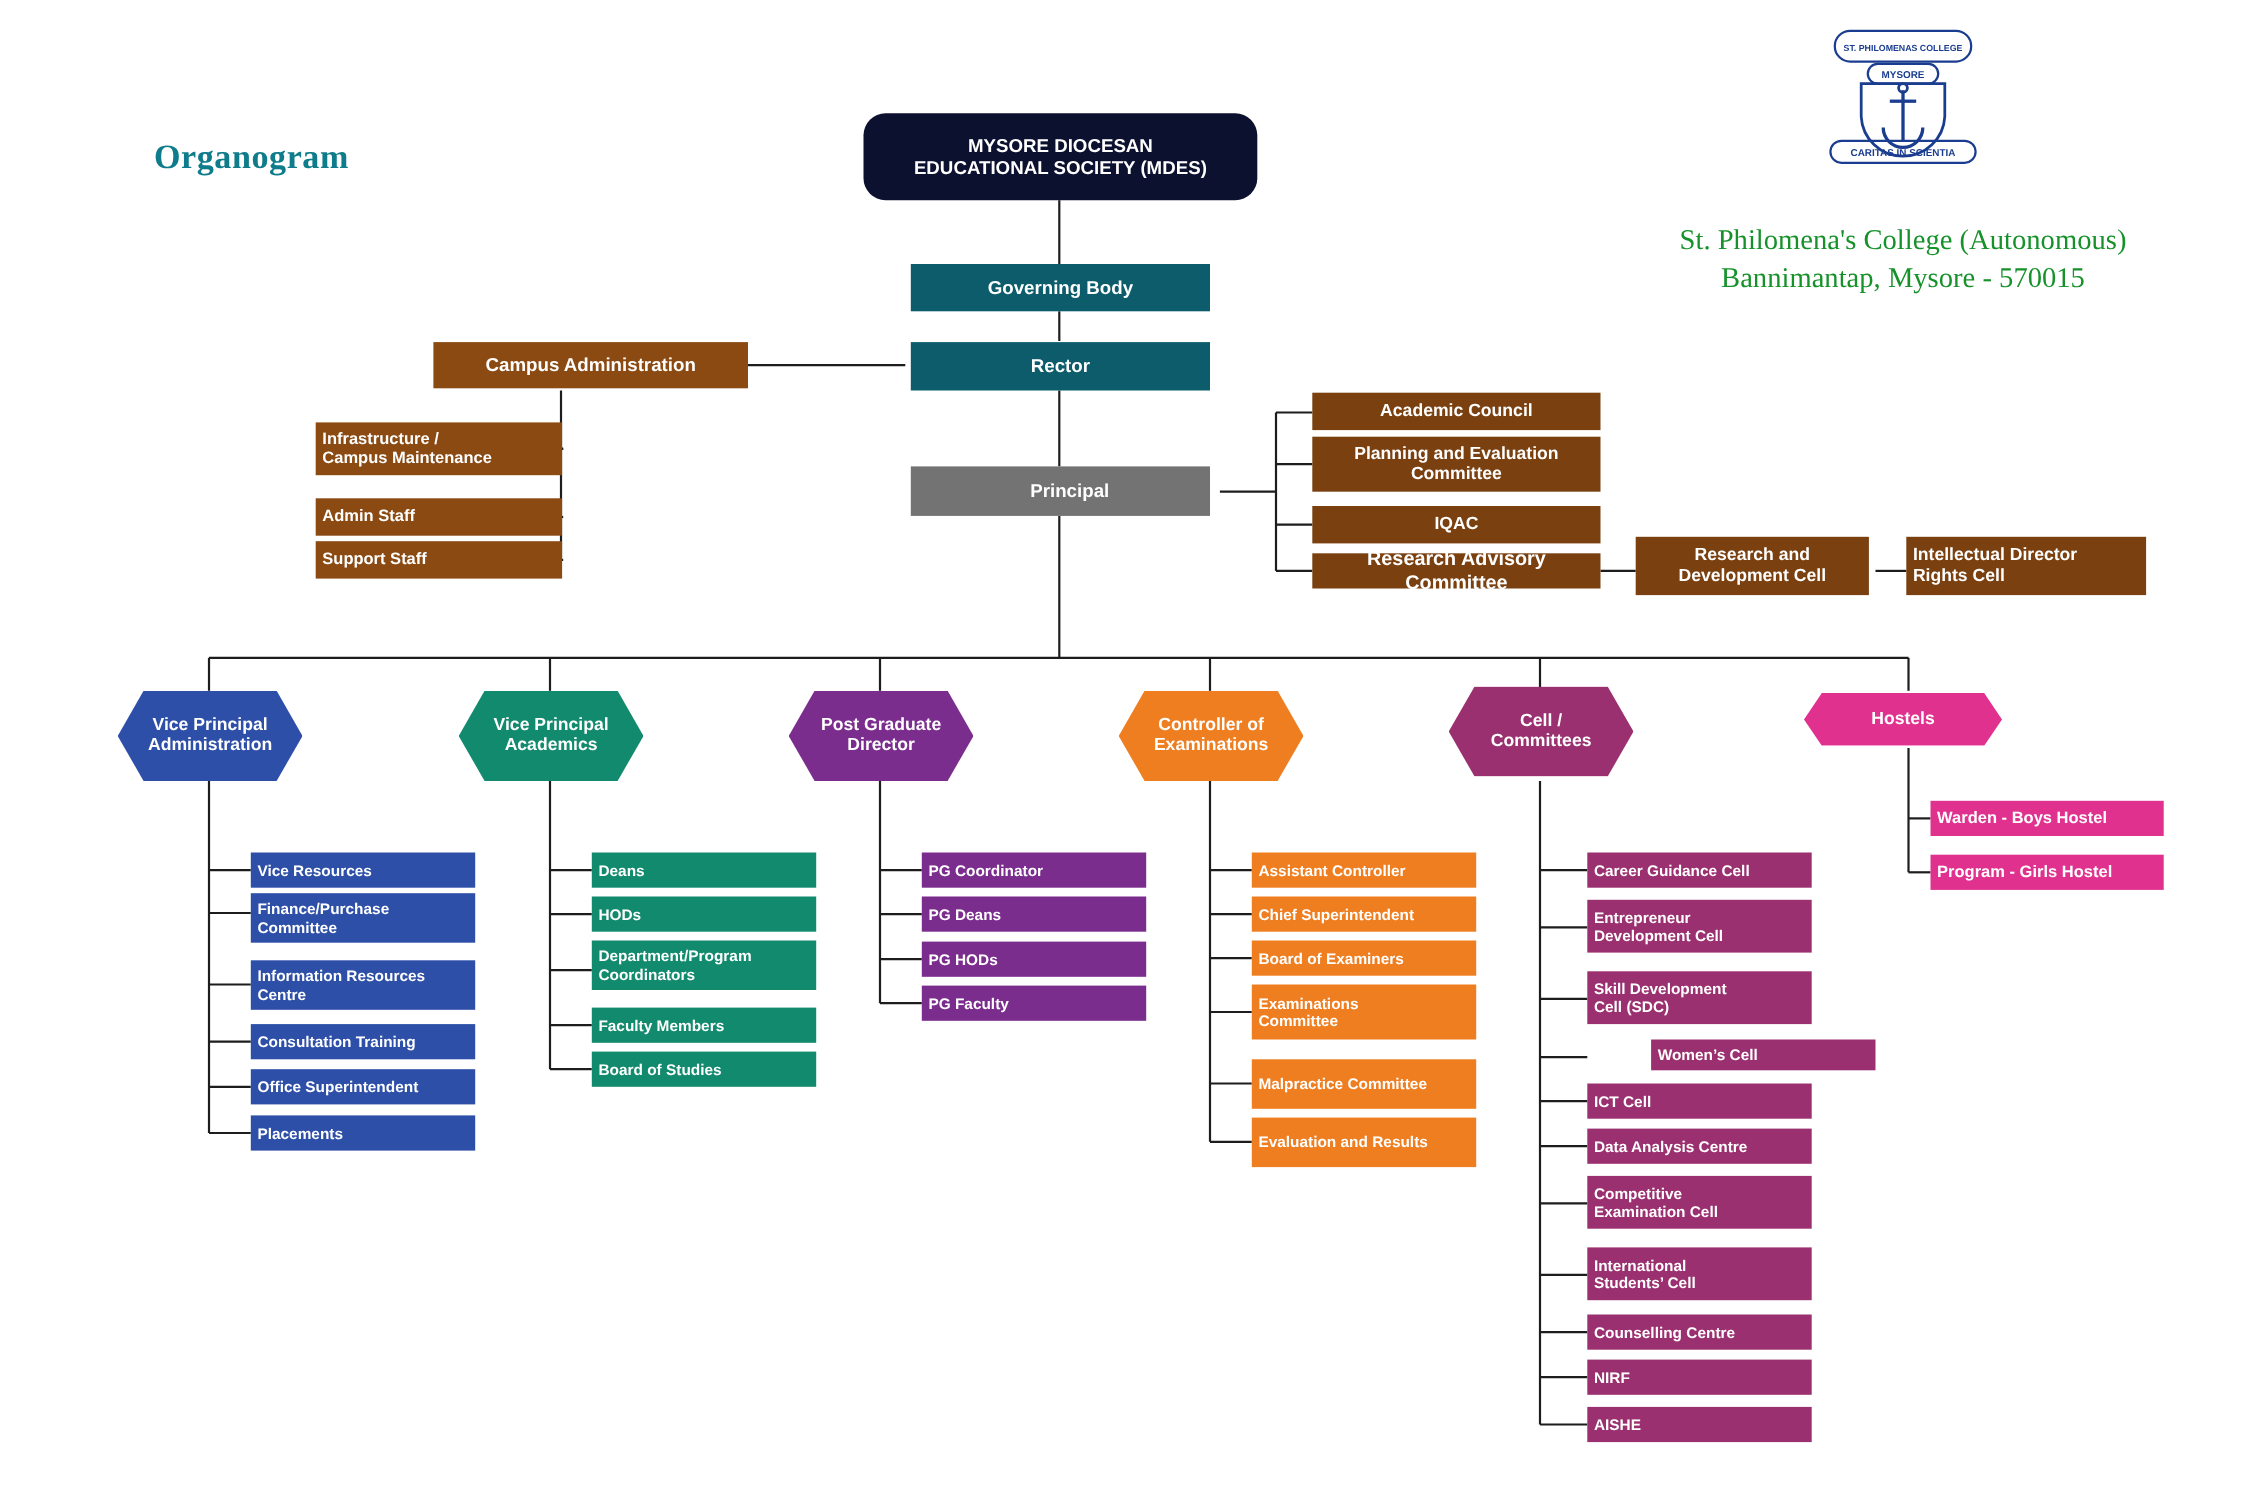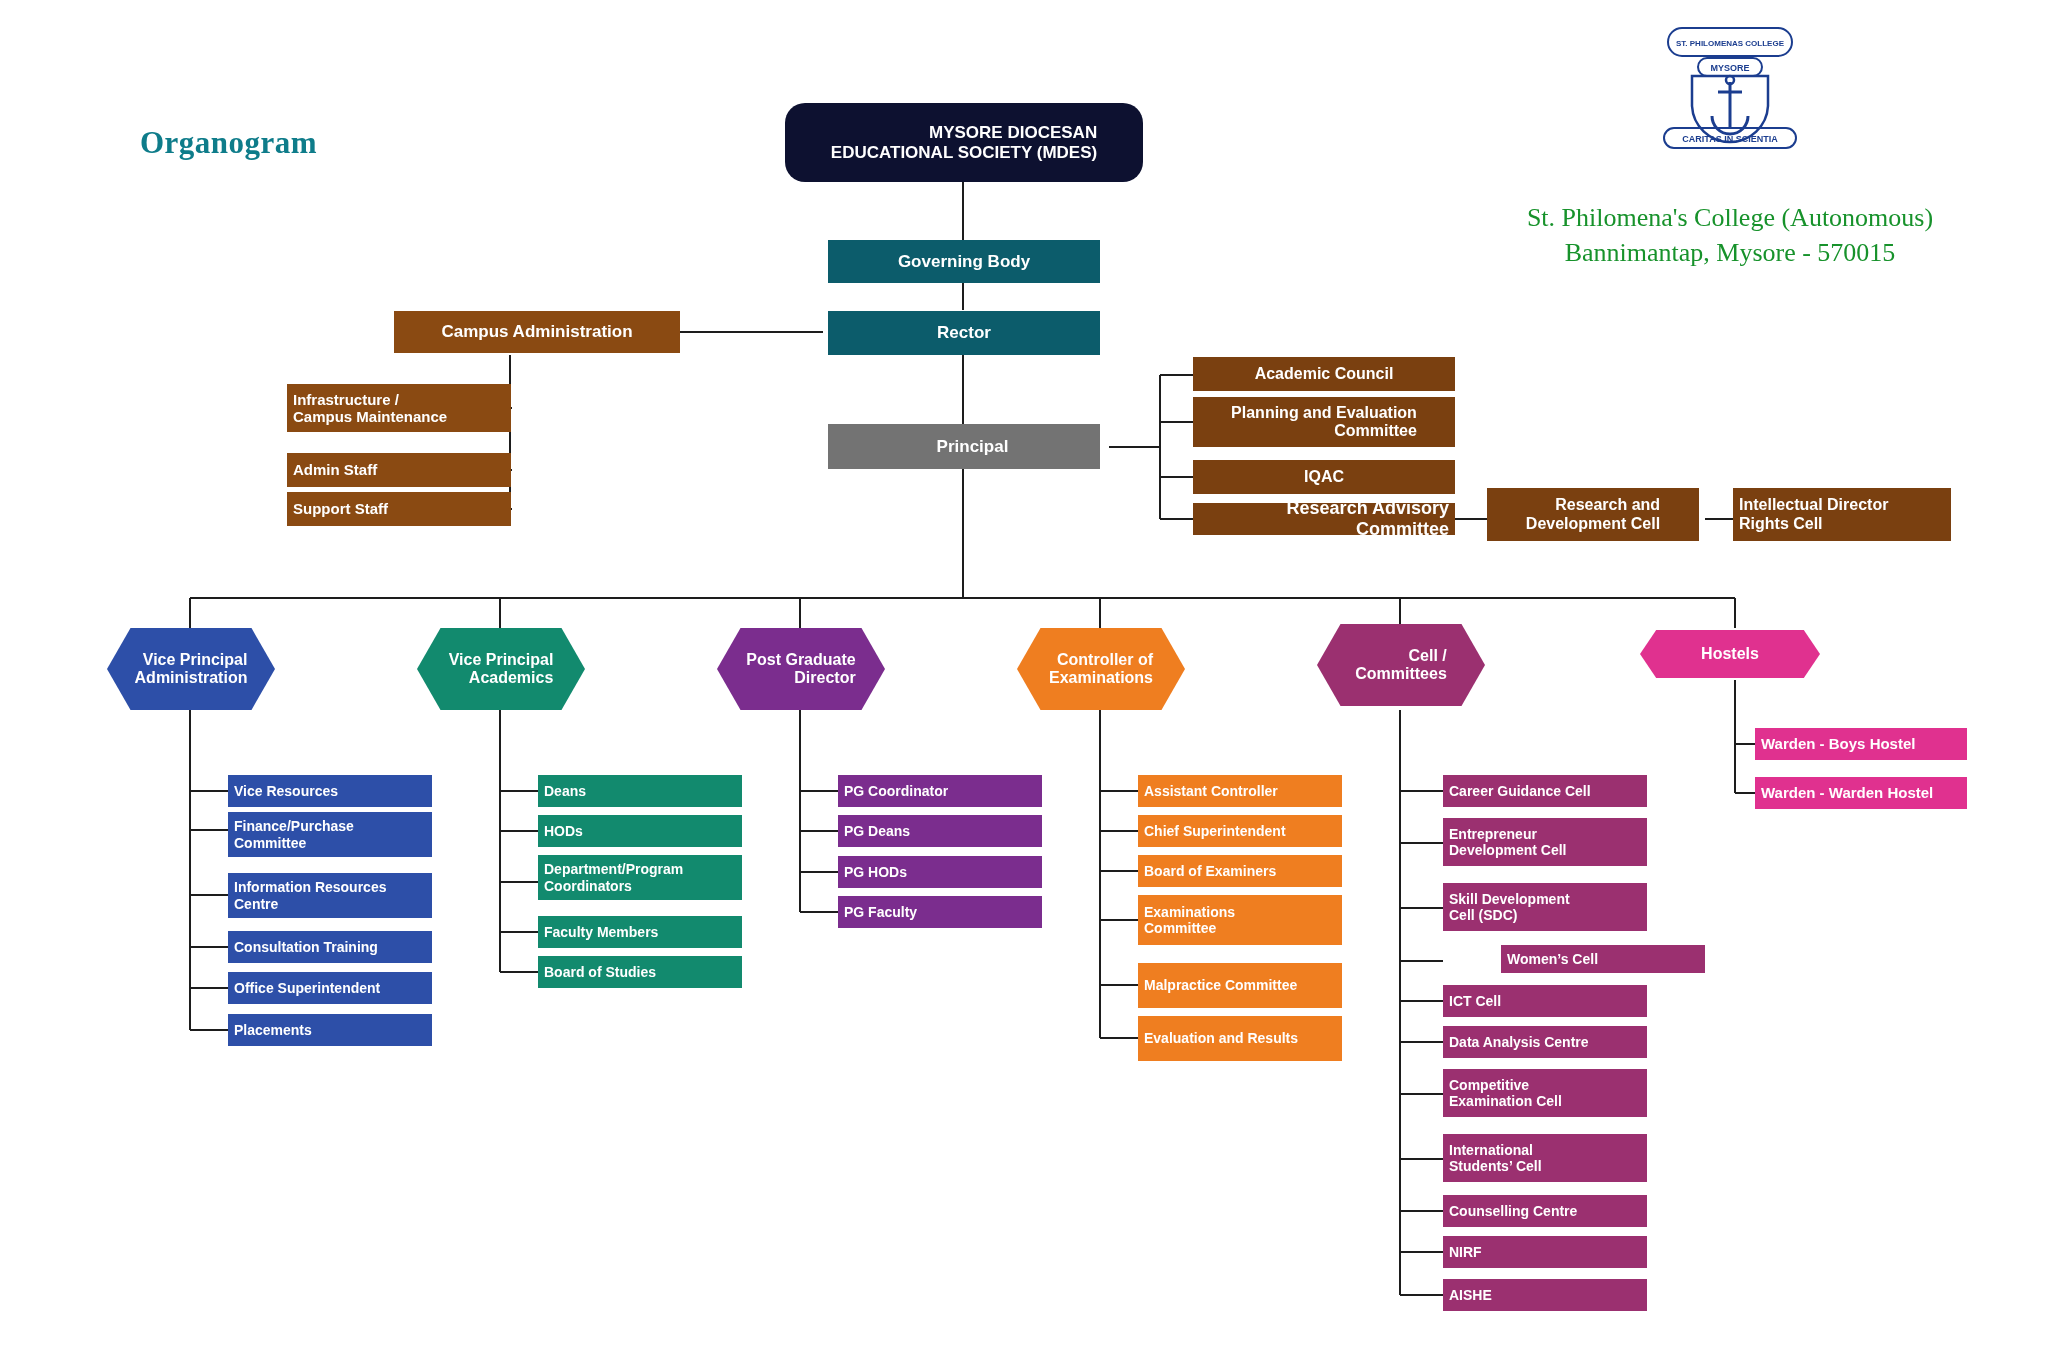--- a/index.html
+++ b/index.html
@@ -19,21 +19,21 @@
     left: 0; top: 0;
     width: 2048px;
     height: 1365px;
   }
   .node {
     position: absolute;
     box-sizing: border-box;
     display: flex;
     align-items: center;
     justify-content: center;
-    text-align: right;
+    text-align: center;
     color: #ffffff;
     font-weight: bold;
     line-height: 1.15;
     padding: 3px 6px;
   }
   .node.left {
     justify-content: flex-start;
     text-align: left;
   }
   .title {
@@ -267,15 +267,15 @@
   <div class="node left" style="left:1443px; top:1026px; width:204px; height:32px; background:#9b3070; font-size:14px;">Data Analysis Centre</div>
   <div class="node left" style="left:1443px; top:1069px; width:204px; height:48px; background:#9b3070; font-size:14px; white-space:pre-line;">Competitive
 Examination Cell</div>
   <div class="node left" style="left:1443px; top:1134px; width:204px; height:48px; background:#9b3070; font-size:14px; white-space:pre-line;">International
 Students’ Cell</div>
   <div class="node left" style="left:1443px; top:1195px; width:204px; height:32px; background:#9b3070; font-size:14px;">Counselling Centre</div>
   <div class="node left" style="left:1443px; top:1236px; width:204px; height:32px; background:#9b3070; font-size:14px;">NIRF</div>
   <div class="node left" style="left:1443px; top:1279px; width:204px; height:32px; background:#9b3070; font-size:14px;">AISHE</div>
 
   <div class="node left" style="left:1755px; top:728px; width:212px; height:32px; background:#e0318f; font-size:15px;">Warden - Boys Hostel</div>
-  <div class="node left" style="left:1755px; top:777px; width:212px; height:32px; background:#e0318f; font-size:15px;">Warden - Warden Hostel</div>
+  <div class="node left" style="left:1755px; top:777px; width:212px; height:32px; background:#e0318f; font-size:15px;">Program - Girls Hostel</div>
 
 </div>
 
 </body></html>

